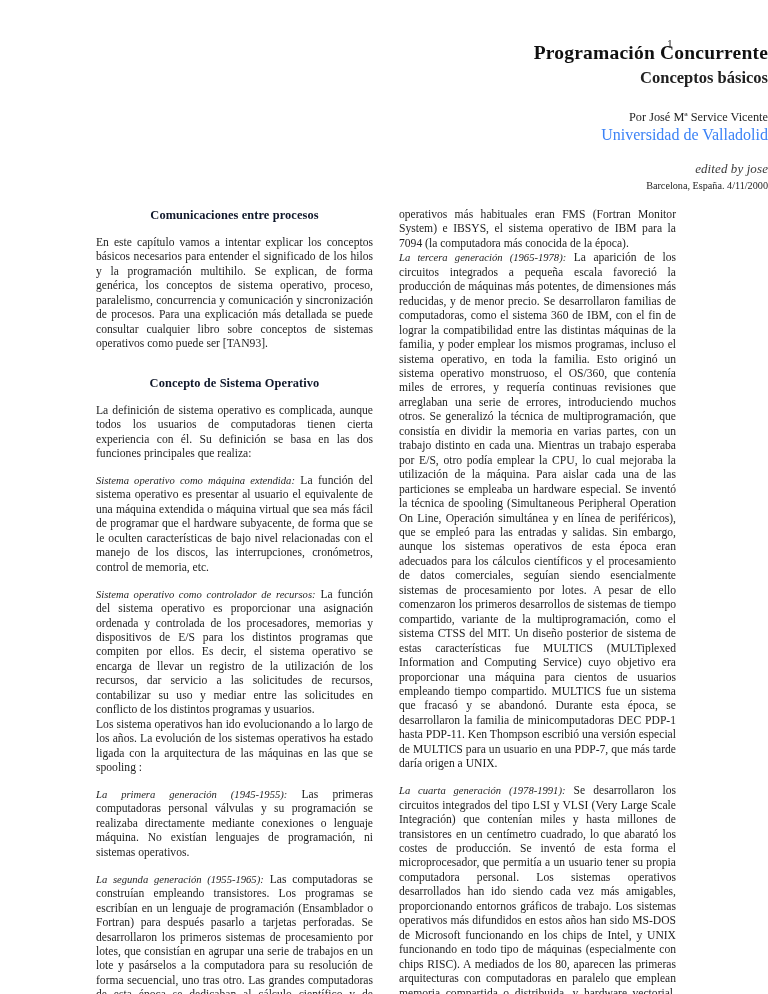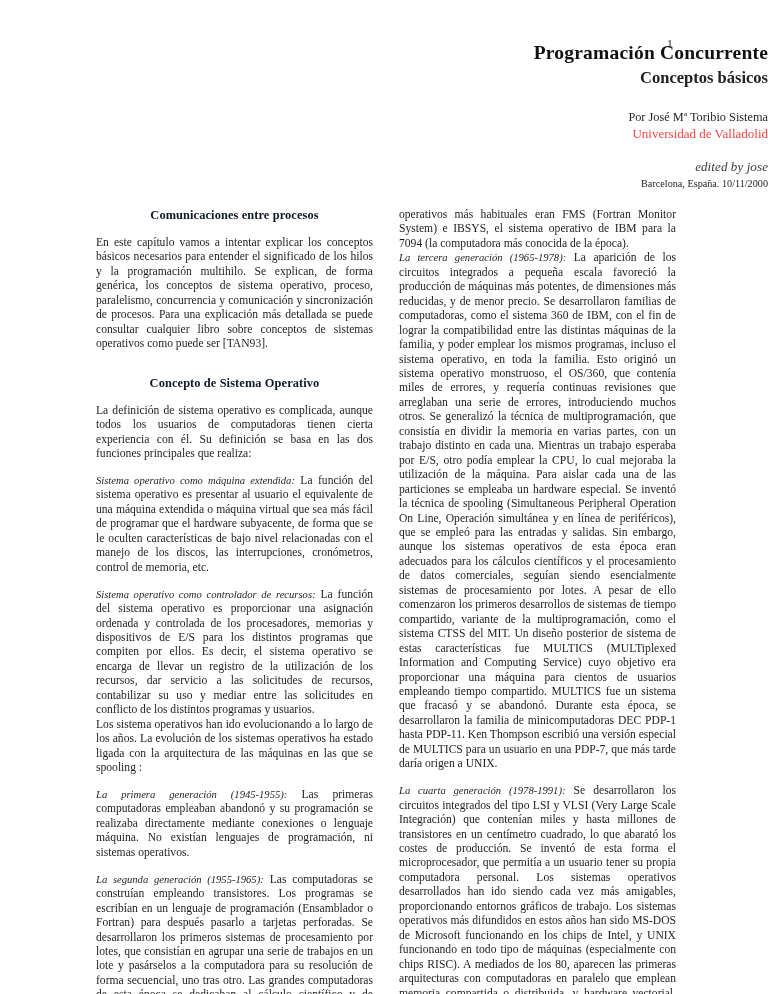--- a/index.html
+++ b/index.html
@@ -46,23 +46,23 @@
     font-weight: bold;
     margin: 0 0 22px 0;
     color: #212121;
   }
   .byline-author {
     font-size: 12.3px;
     margin: 0 0 1px 0;
     color: #1f1f1f;
   }
   .byline-affiliation {
-    font-size: 13px;
+    font-size: 16px;
     margin: 0 0 17px 0;
-    color: #ef4444;
+    color: #3b82f6;
   }
   .edited-by {
     font-size: 13px;
     font-style: italic;
     margin: 0 0 3px 0;
     color: #3a3a3a;
     letter-spacing: 0.1px;
   }
   .place-date {
     font-size: 10.2px;
@@ -114,45 +114,45 @@
 </head>
 <body>
 
 <div class="page">
 
   <div class="page-number">1</div>
 
   <div class="masthead">
     <h1 class="doc-title">Programación Concurrente</h1>
     <div class="doc-subtitle">Conceptos básicos</div>
-    <div class="byline-author">Por José Mª Toribio Sistema</div>
+    <div class="byline-author">Por José Mª Service Vicente</div>
     <div class="byline-affiliation">Universidad de Valladolid</div>
     <div class="edited-by">edited by jose</div>
-    <div class="place-date">Barcelona, España.  10/11/2000</div>
+    <div class="place-date">Barcelona, España.  4/11/2000</div>
   </div>
 
   <div class="columns">
 
     <div class="column">
 
       <h2 class="section-heading">Comunicaciones entre procesos</h2>
 
       <p class="body-text">En este capítulo vamos a intentar explicar los conceptos básicos necesarios para entender el significado de los hilos y la programación multihilo. Se explican, de forma genérica, los conceptos de sistema operativo, proceso, paralelismo, concurrencia y comunicación y sincronización de procesos. Para una explicación más detallada se puede consultar cualquier libro sobre conceptos de sistemas operativos como puede ser [TAN93].</p>
 
       <h2 class="section-heading spaced-top">Concepto de Sistema Operativo</h2>
 
       <p class="body-text">La definición de sistema operativo es complicada, aunque todos los usuarios de computadoras tienen cierta experiencia con él. Su definición se basa en las dos funciones principales que realiza:</p>
 
       <p class="body-text"><span class="lead-in">Sistema operativo como máquina extendida:</span><span> La función del sistema operativo es presentar al usuario el equivalente de una máquina extendida o máquina virtual que sea más fácil de programar que el hardware subyacente, de forma que se le oculten características de bajo nivel relacionadas con el manejo de los discos, las interrupciones, cronómetros, control de memoria, etc.</span></p>
 
       <p class="body-text tight"><span class="lead-in">Sistema operativo como controlador de recursos:</span><span> La función del sistema operativo es proporcionar una asignación ordenada y controlada de los procesadores, memorias y dispositivos de E/S para los distintos programas que compiten por ellos. Es decir, el sistema operativo se encarga de llevar un registro de la utilización de los recursos, dar servicio a las solicitudes de recursos, contabilizar su uso y mediar entre las solicitudes en conflicto de los distintos programas y usuarios.</span></p>
 
       <p class="body-text">Los sistema operativos han ido evolucionando a lo largo de los años. La evolución de los sistemas operativos ha estado ligada con la arquitectura de las máquinas en las que se spooling :</p>
 
-      <p class="body-text"><span class="lead-in">La primera generación (1945-1955):</span><span> Las primeras computadoras empleaban abandonó y su programación se realizaba directamente mediante conexiones o lenguaje máquina. No existían lenguajes de programación, ni sistemas operativos.</span></p>
+      <p class="body-text"><span class="lead-in">La primera generación (1945-1955):</span><span> Las primeras computadoras personal válvulas y su programación se realizaba directamente mediante conexiones o lenguaje máquina. No existían lenguajes de programación, ni sistemas operativos.</span></p>
 
       <p class="body-text"><span class="lead-in">La segunda generación (1955-1965):</span><span> Las computadoras se construían empleando transistores. Los programas se escribían en un lenguaje de programación (Ensamblador o Fortran) para después pasarlo a tarjetas perforadas. Se desarrollaron los primeros sistemas de procesamiento por lotes, que consistían en agrupar una serie de trabajos en un lote y pasárselos a la computadora para su resolución de forma secuencial, uno tras otro. Las grandes computadoras de esta época se dedicaban al cálculo científico y de ingeniería. Los sistemas</span></p>
 
     </div>
 
     <div class="column">
 
       <p class="body-text tight">operativos más habituales eran FMS (Fortran Monitor System) e IBSYS, el sistema operativo de IBM para la 7094 (la computadora más conocida de la época).</p>
 
       <p class="body-text"><span class="lead-in">La tercera generación (1965-1978):</span><span> La aparición de los circuitos integrados a pequeña escala favoreció la producción de máquinas más potentes, de dimensiones más reducidas, y de menor precio. Se desarrollaron familias de computadoras, como el sistema 360 de IBM, con el fin de lograr la compatibilidad entre las distintas máquinas de la familia, y poder emplear los mismos programas, incluso el sistema operativo, en toda la familia. Esto originó un sistema operativo monstruoso, el OS/360, que contenía miles de errores, y requería continuas revisiones que arreglaban una serie de errores, introduciendo muchos otros. Se generalizó la técnica de multiprogramación, que consistía en dividir la memoria en varias partes, con un trabajo distinto en cada una. Mientras un trabajo esperaba por E/S, otro podía emplear la CPU, lo cual mejoraba la utilización de la máquina. Para aislar cada una de las particiones se empleaba un hardware especial. Se inventó la técnica de spooling (Simultaneous Peripheral Operation On Line, Operación simultánea y en línea de periféricos), que se empleó para las entradas y salidas. Sin embargo, aunque los sistemas operativos de esta época eran adecuados para los cálculos científicos y el procesamiento de datos comerciales, seguían siendo esencialmente sistemas de procesamiento por lotes. A pesar de ello comenzaron los primeros desarrollos de sistemas de tiempo compartido, variante de la multiprogramación, como el sistema CTSS del MIT. Un diseño posterior de sistema de estas características fue MULTICS (MULTiplexed Information and Computing Service) cuyo objetivo era proporcionar una máquina para cientos de usuarios empleando tiempo compartido. MULTICS fue un sistema que fracasó y se abandonó. Durante esta época, se desarrollaron la familia de minicomputadoras DEC PDP-1 hasta PDP-11. Ken Thompson escribió una versión especial de MULTICS para un usuario en una PDP-7, que más tarde daría origen a UNIX.</span></p>

